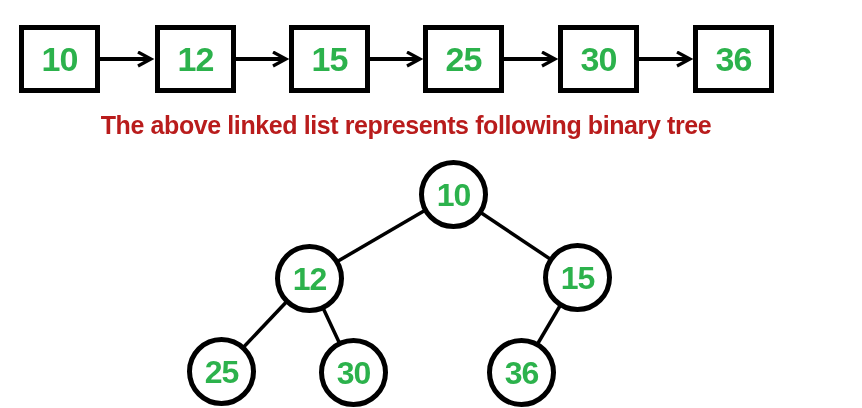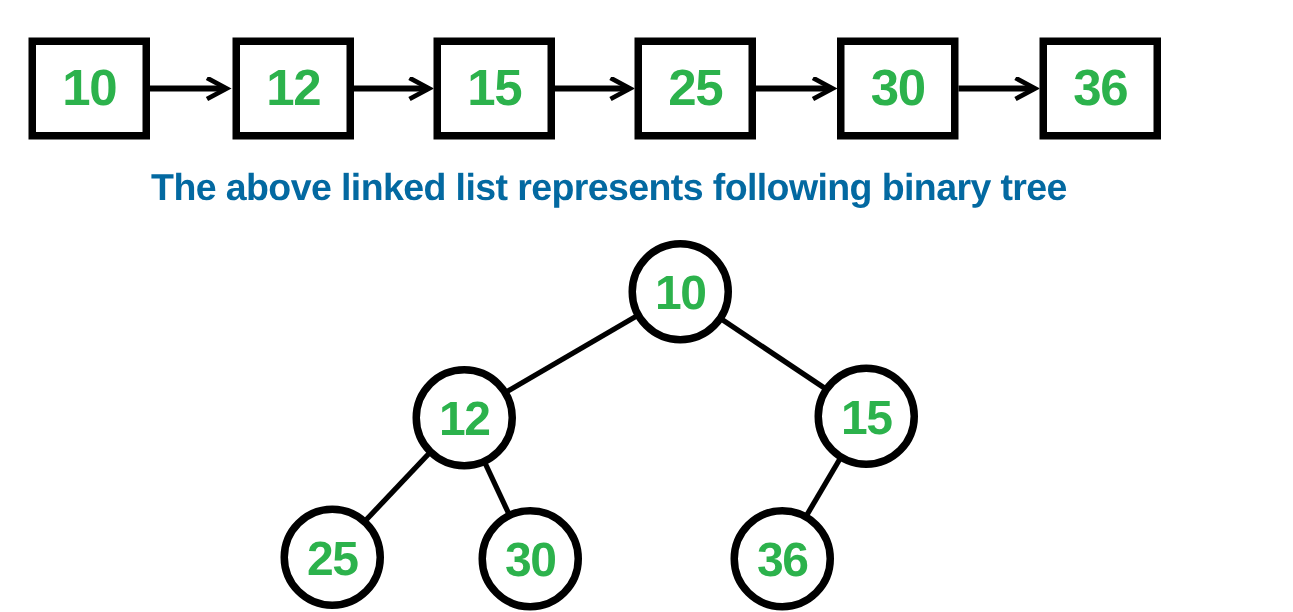--- a/index.html
+++ b/index.html
@@ -66,21 +66,21 @@
     line-height: 1;
     letter-spacing: -1px;
   }
   .tree-node .node-value { font-size: 32px; }
   .caption {
     position: absolute;
     left: 0;
     top: 111px;
     width: 812px;
     text-align: center;
-    color: #0369a1;
+    color: #b91c1c;
     font-weight: bold;
     font-size: 25px;
     letter-spacing: -0.4px;
     white-space: nowrap;
   }
 </style>
 </head>
 <body>
 
 <div class="canvas">

